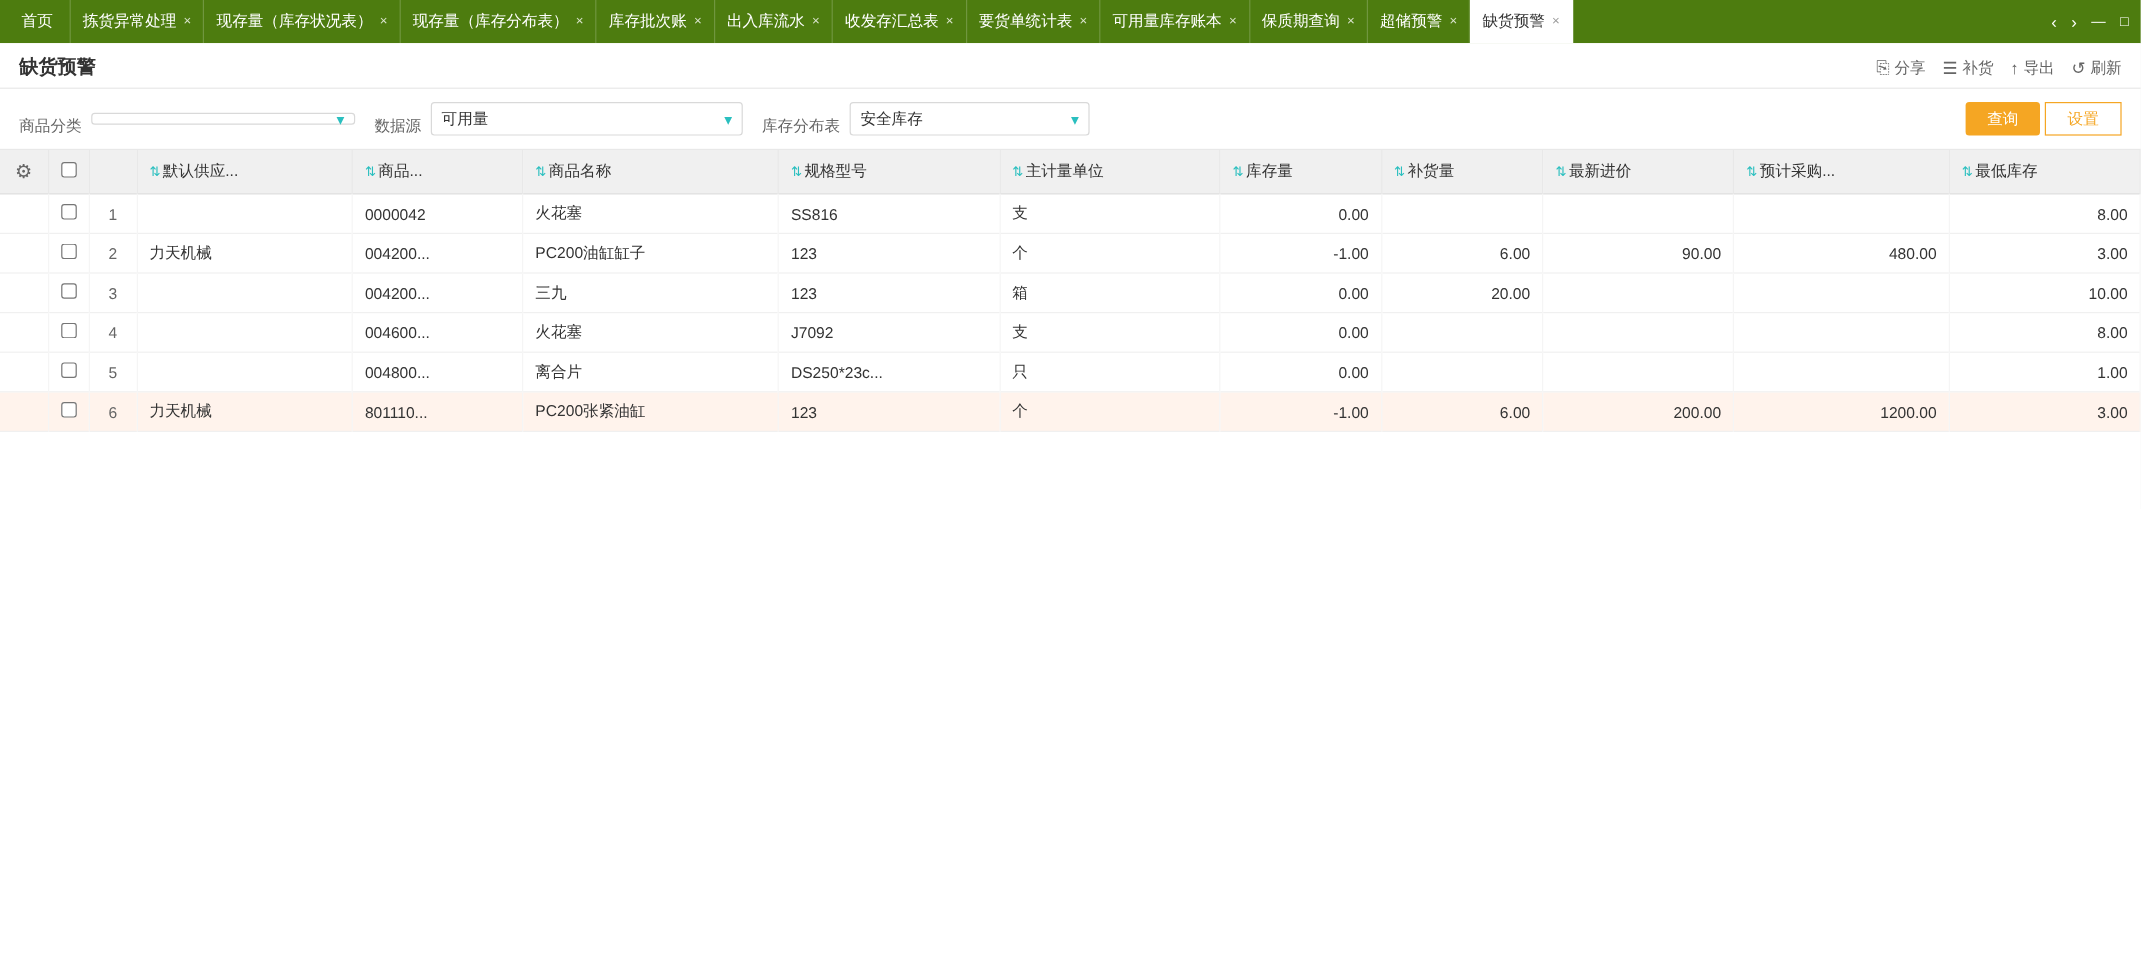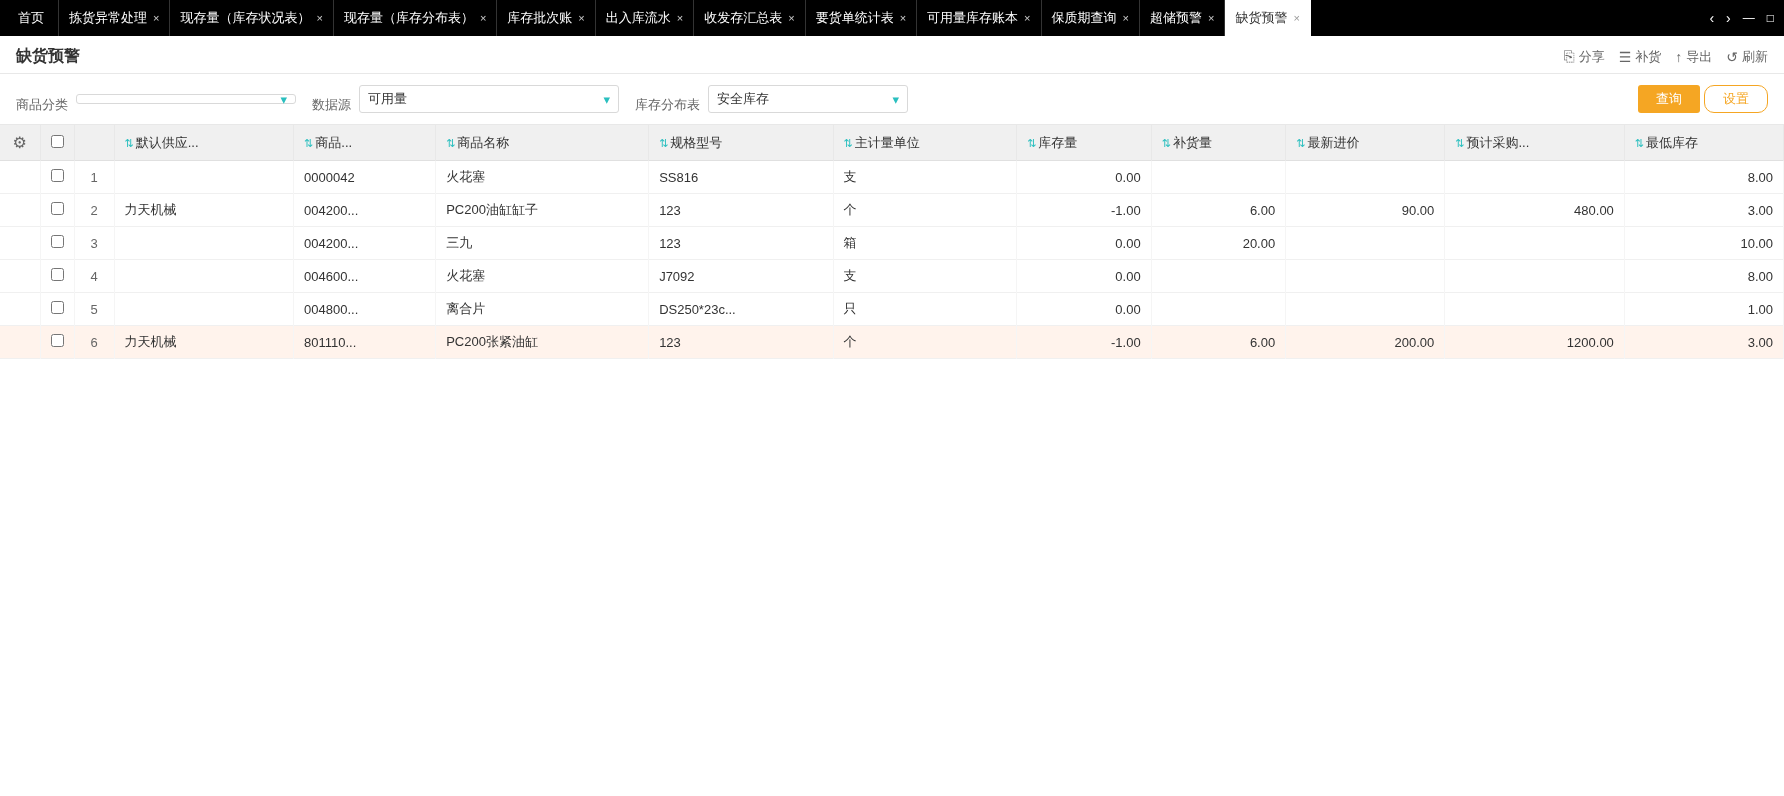--- a/index.html
+++ b/index.html
@@ -2,21 +2,21 @@
 <html><head>
   <meta charset="utf-8">
   <style>
     * { box-sizing: border-box; margin: 0; padding: 0; font-family: 'Microsoft YaHei', SimHei, Arial, sans-serif; font-size: 13px; }
     body { background: #f5f5f5; overflow: hidden; }
 
     
     .tab-bar {
       display: flex;
       align-items: center;
-      background: #000000;
+      background: #4d7c0f;
       height: 36px;
       padding: 0 4px;
       overflow: hidden;
       justify-content: flex-end;
     }
     .tab-item {
       display: flex;
       align-items: center;
       padding: 0 10px;
       height: 36px;
@@ -115,21 +115,21 @@
       border: none;
       border-radius: 3px;
       padding: 5px 18px;
       cursor: pointer;
       font-size: 13px;
     }
     .btn-settings {
       background: #fff;
       color: #f5a623;
       border: 1px solid #f5a623;
-      border-radius: 10px;
+      border-radius: 0;
       padding: 4px 18px;
       cursor: pointer;
       font-size: 13px;
     }
 
     
     .table-container {
       flex: 1;
       overflow: auto;
     }

